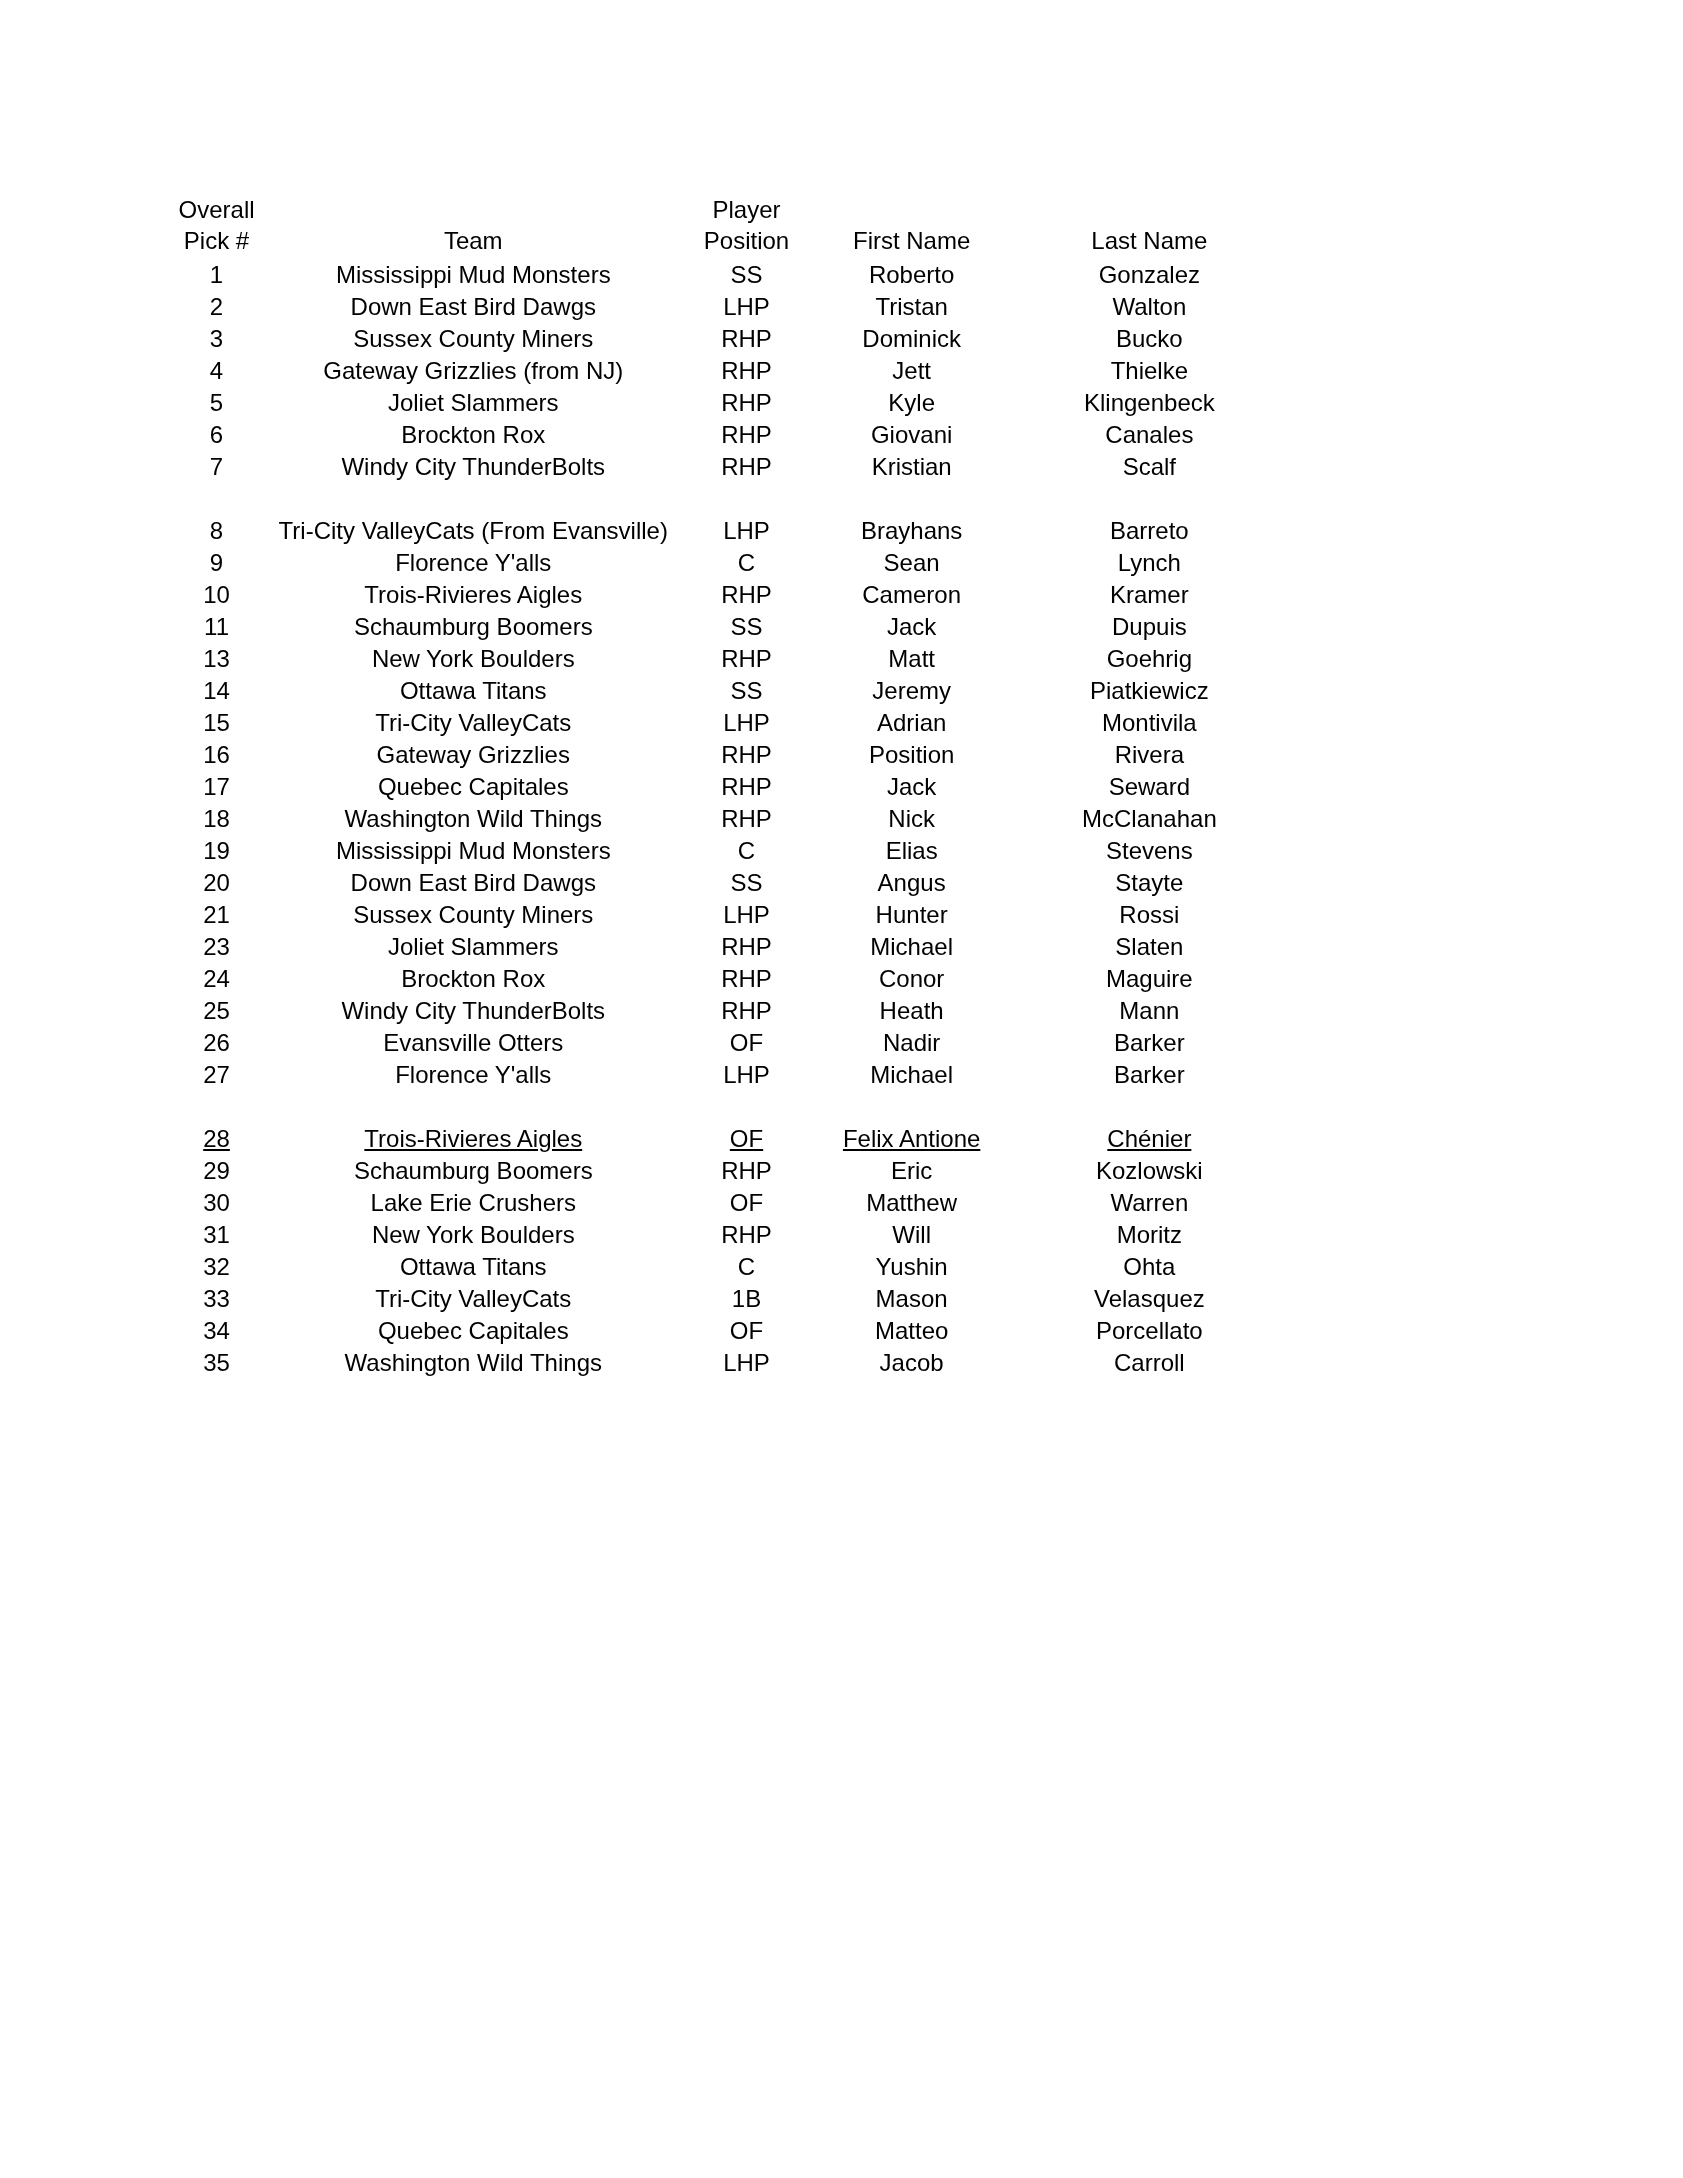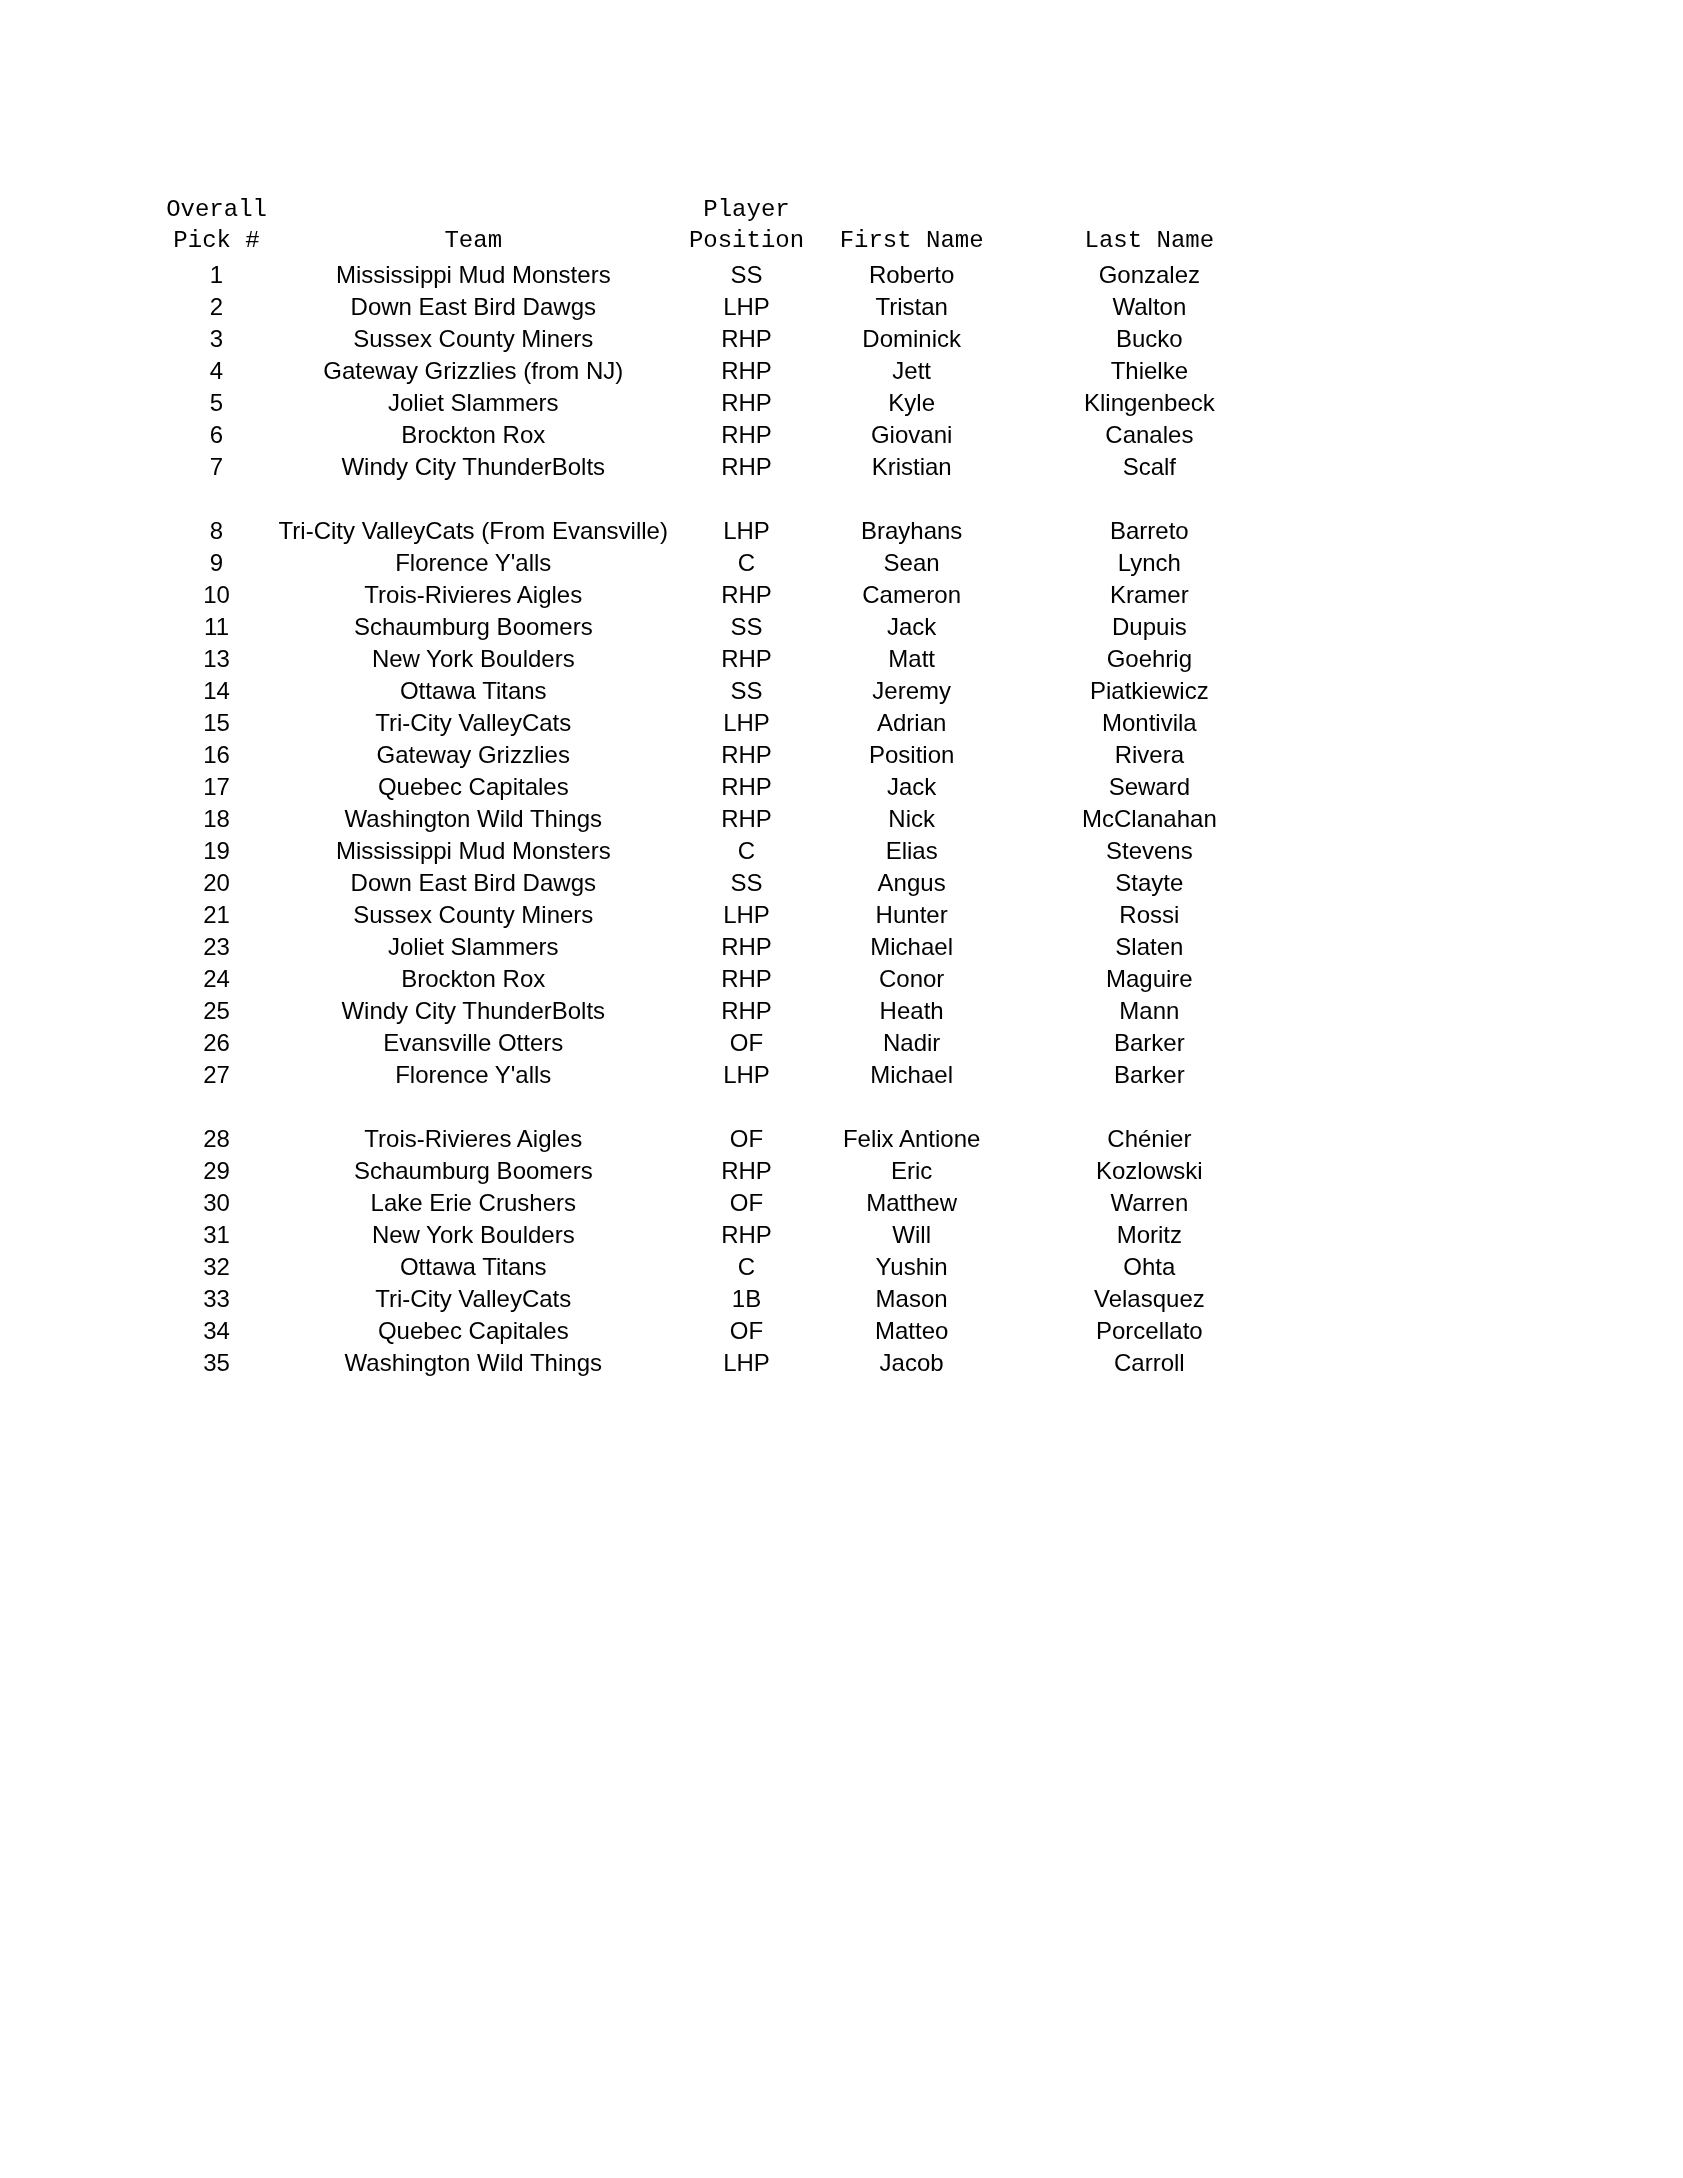--- a/index.html
+++ b/index.html
@@ -45,21 +45,20 @@
     padding: 0;
     border: none;
     text-align: center;
     vertical-align: bottom;
     font-weight: normal;
     height: 32px;
   }
   thead th {
     vertical-align: bottom;
     white-space: pre-line;
-    font-family: Liberation Mono, monospace;
   }
   thead tr.header-row th {
     padding-bottom: 2px;
   }
   tbody td {
     height: 32px;
     padding-top: 0;
     padding-bottom: 0;
   }
   td.cell-wrap {
@@ -264,21 +263,21 @@
             <td class="nowrap">Nadir</td>
             <td class="nowrap">Barker</td>
           </tr>
           <tr>
             <td class="nowrap">27</td>
             <td class="nowrap">Florence Y'alls</td>
             <td class="nowrap">LHP</td>
             <td class="nowrap">Michael</td>
             <td class="nowrap">Barker</td>
           </tr>
-          <tr style="height: 64px;">
+          <tr style="height: 64px; text-decoration: underline;">
             <td class="nowrap">28</td>
             <td class="nowrap">Trois-Rivieres Aigles</td>
             <td class="nowrap">OF</td>
             <td class="cell-wrap">Felix Antione</td>
             <td class="mid nowrap">Chénier</td>
           </tr>
           <tr>
             <td class="nowrap">29</td>
             <td class="nowrap">Schaumburg Boomers</td>
             <td class="nowrap">RHP</td>

